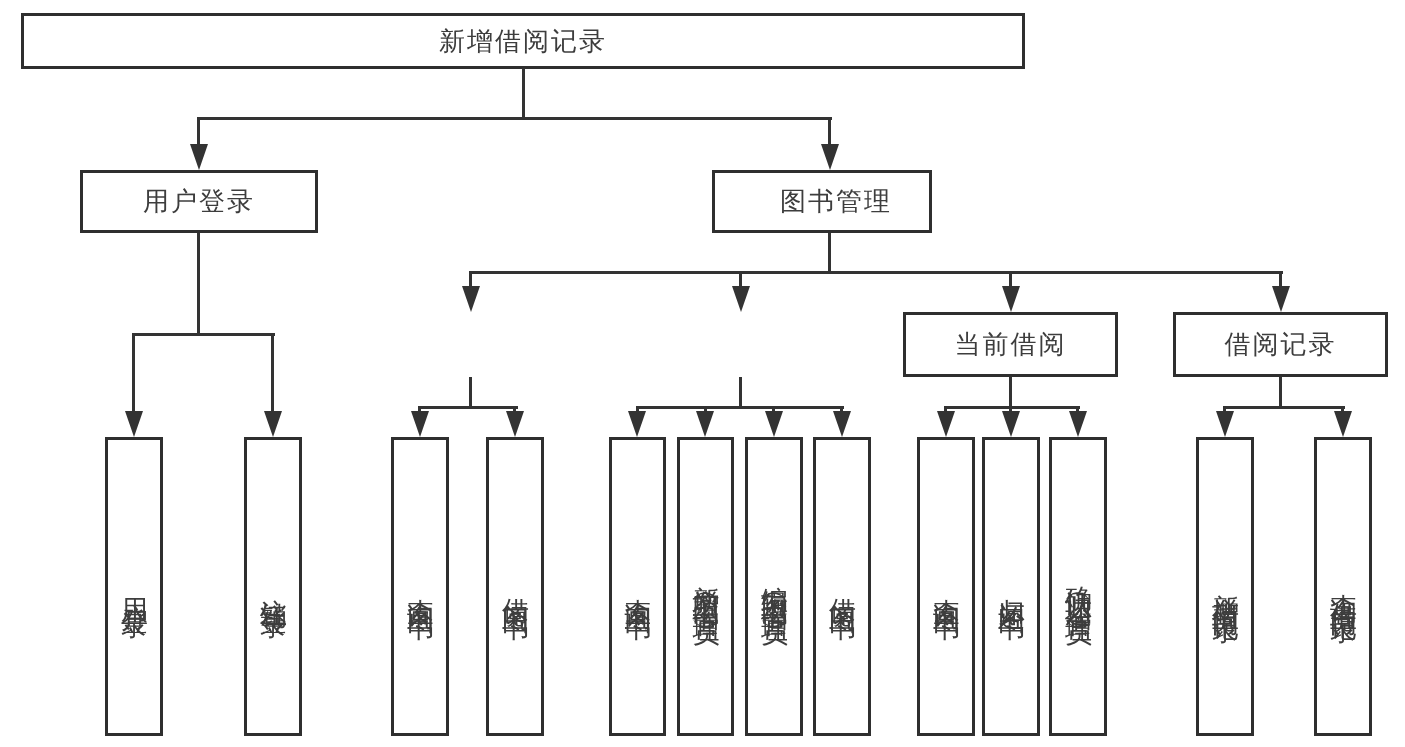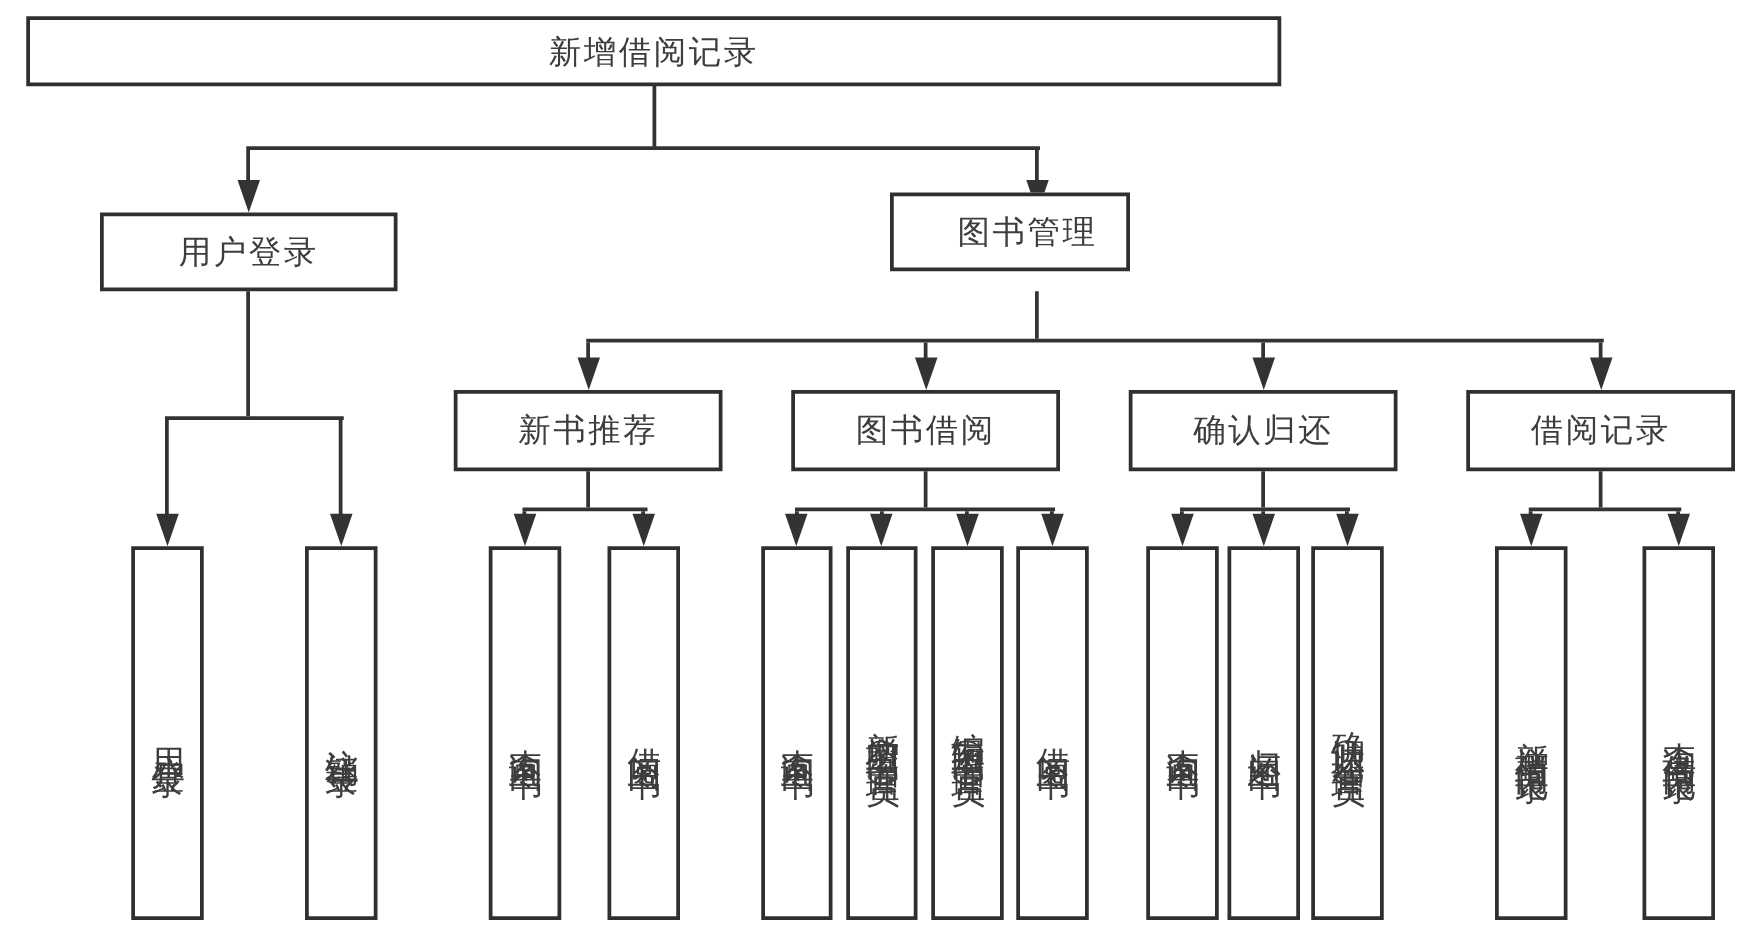--- a/index.html
+++ b/index.html
@@ -35,43 +35,41 @@
   <div class="n" style="left:21px;top:13px;width:1004px;height:56px;">新增借阅记录</div>
 
   <div class="ln" style="left:522px;top:68px;width:3px;height:50px;"></div>
   <div class="ln" style="left:197px;top:117px;width:635px;height:3px;"></div>
   <div class="ln" style="left:197px;top:120px;width:3px;height:26px;"></div>
   <div class="ln" style="left:828px;top:120px;width:3px;height:26px;"></div>
   <div class="ar" style="left:190px;top:144px;"></div>
   <div class="ar" style="left:821px;top:144px;"></div>
 
   <div class="n" style="left:80px;top:170px;width:238px;height:63px;">用户登录</div>
-  <div class="n" style="left:712px;top:154px;width:192px;height:63px;padding-left:28px;">图书管理</div>
+  <div class="n" style="left:712px;top:170px;width:220px;height:63px;padding-left:28px;">图书管理</div>
 
   <div class="ln" style="left:197px;top:233px;width:3px;height:100px;"></div>
   <div class="ln" style="left:132px;top:333px;width:143px;height:3px;"></div>
   <div class="ln" style="left:132px;top:336px;width:3px;height:76px;"></div>
   <div class="ln" style="left:271px;top:336px;width:3px;height:76px;"></div>
   <div class="ar" style="left:125px;top:411px;"></div>
   <div class="ar" style="left:264px;top:411px;"></div>
 
   <div class="ln" style="left:828px;top:233px;width:3px;height:38px;"></div>
   <div class="ln" style="left:469px;top:271px;width:814px;height:3px;"></div>
   <div class="ln" style="left:469px;top:274px;width:3px;height:14px;"></div>
   <div class="ln" style="left:739px;top:274px;width:3px;height:14px;"></div>
   <div class="ln" style="left:1009px;top:274px;width:3px;height:14px;"></div>
   <div class="ln" style="left:1279px;top:274px;width:3px;height:14px;"></div>
   <div class="ar" style="left:462px;top:286px;"></div>
   <div class="ar" style="left:732px;top:286px;"></div>
   <div class="ar" style="left:1002px;top:286px;"></div>
   <div class="ar" style="left:1272px;top:286px;"></div>
 
-  <div class="n" style="left:363px;top:312px;width:215px;height:65px;">新书推荐</div>
-  <div class="n" style="left:633px;top:312px;width:215px;height:65px;">图书借阅</div>
-  <div class="n" style="left:903px;top:312px;width:215px;height:65px;">确认归还</div>
+  <div class="n" style="left:903px;top:312px;width:215px;height:65px;">当前借阅</div>
   <div class="n" style="left:1173px;top:312px;width:215px;height:65px;">借阅记录</div>
 
   <div class="ln" style="left:469px;top:377px;width:3px;height:29px;"></div>
   <div class="ln" style="left:418px;top:406px;width:100px;height:3px;"></div>
   <div class="ln" style="left:418px;top:409px;width:3px;height:6px;"></div>
   <div class="ln" style="left:513px;top:409px;width:3px;height:6px;"></div>
   <div class="ar" style="left:411px;top:411px;"></div>
   <div class="ar" style="left:506px;top:411px;"></div>
 
   <div class="ln" style="left:739px;top:377px;width:3px;height:29px;"></div>

